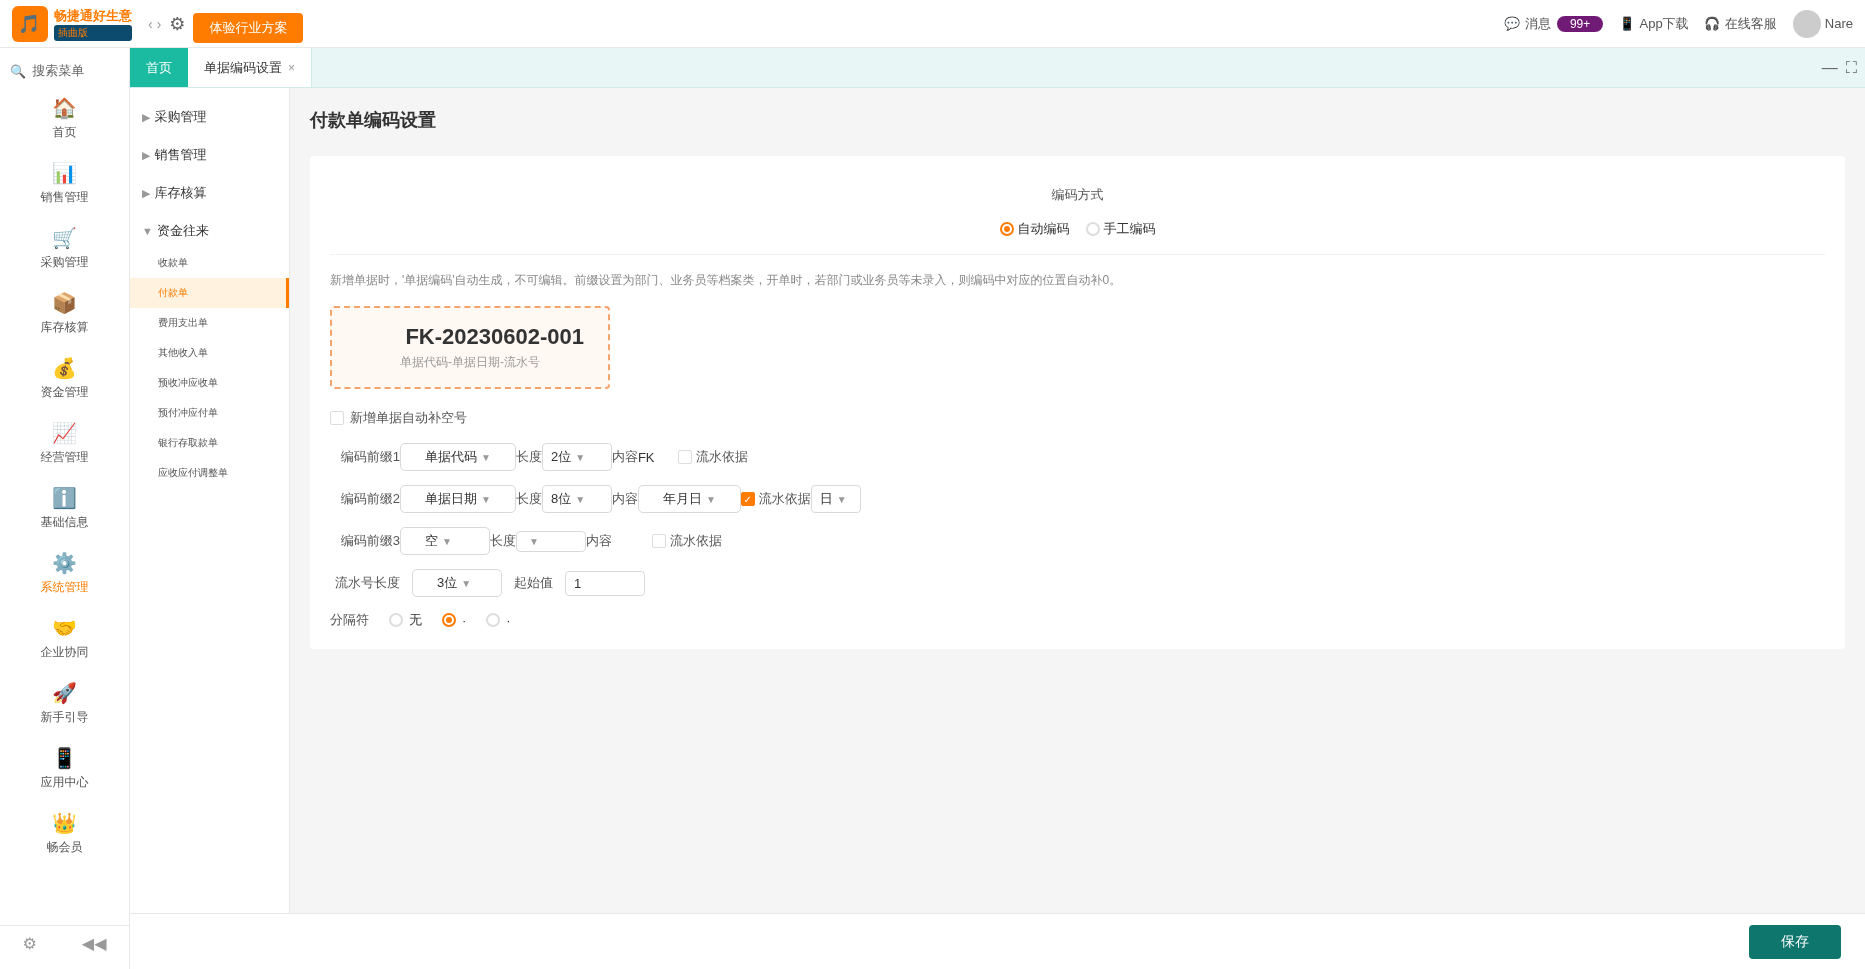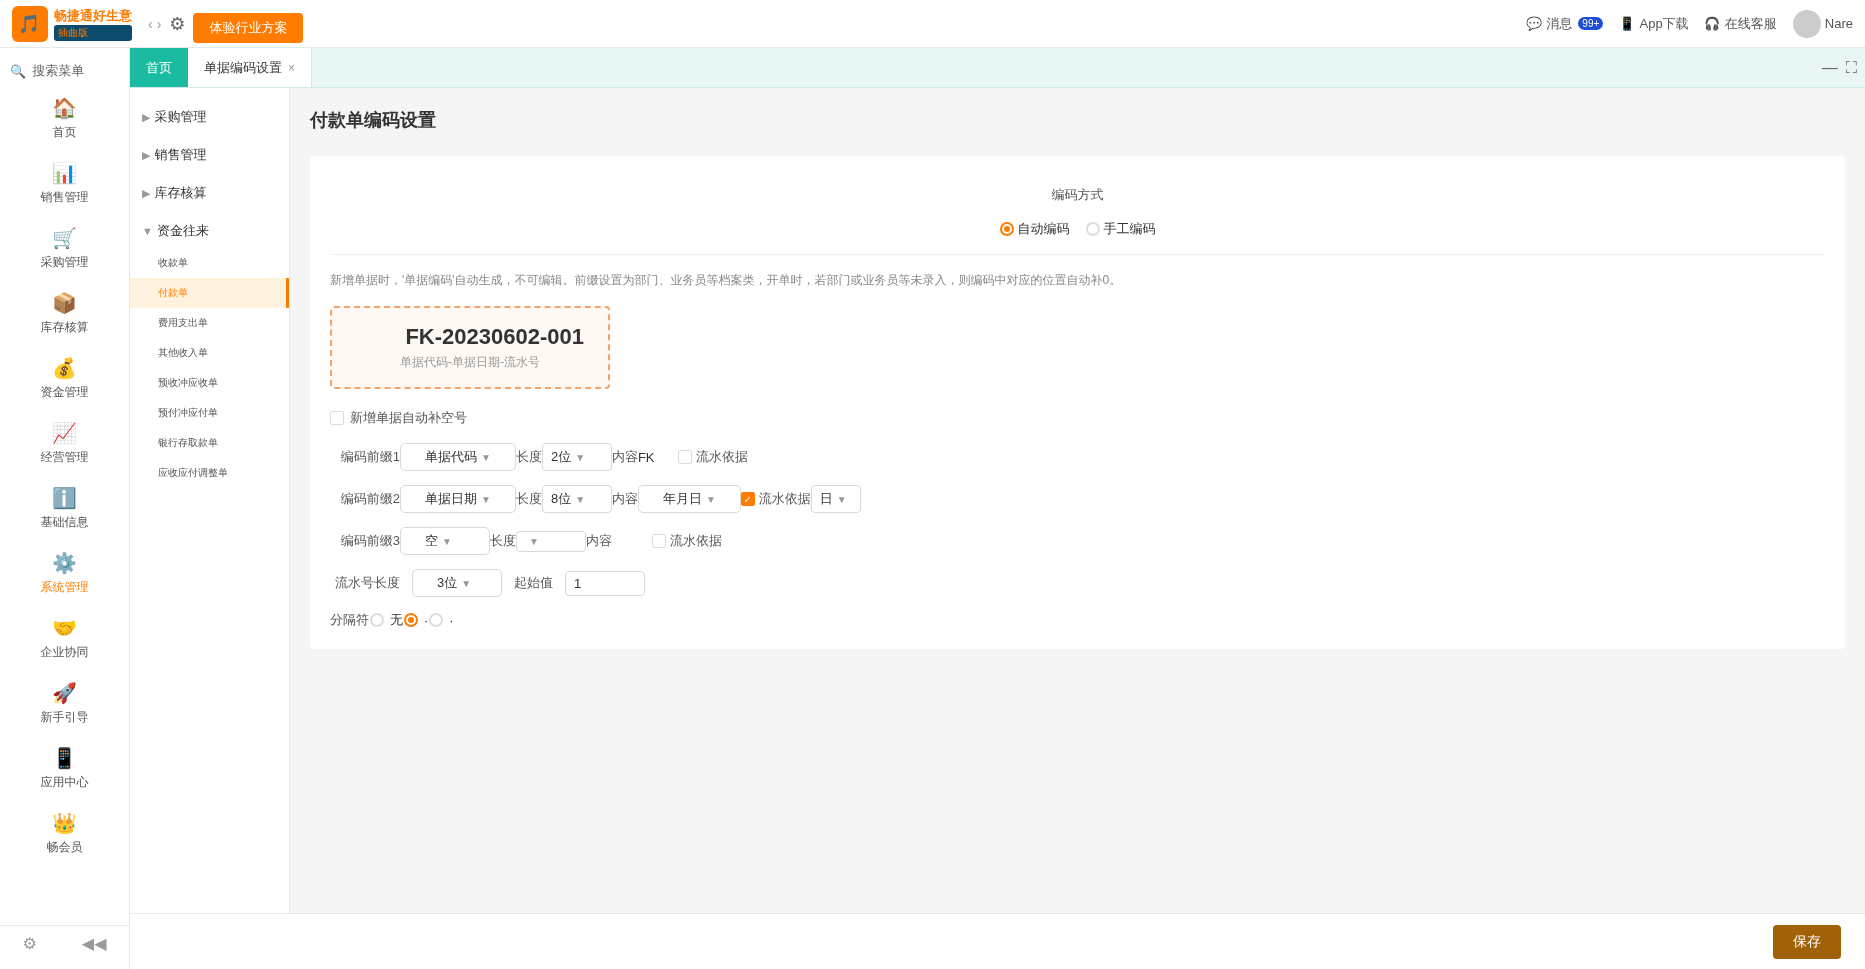--- a/index.html
+++ b/index.html
@@ -18,21 +18,21 @@
     }
     .top-bar-left { display: flex; align-items: center; gap: 8px; }
     .logo-area { display: flex; align-items: center; gap: 6px; }
     .logo-icon { width: 36px; height: 36px; background: #ff7c00; border-radius: 6px; display: flex; align-items: center; justify-content: center; color: #fff; font-size: 18px; }
     .logo-badge { font-size: 10px; color: #ff7c00; background: #0c4a6e; padding: 1px 4px; border-radius: 3px; }
     .top-nav-arrows { display: flex; gap: 4px; margin-left: 8px; }
     .top-nav-arrows span { cursor: pointer; color: #999; font-size: 14px; }
     .top-settings-icon { font-size: 18px; color: #666; cursor: pointer; }
     .trial-btn { background: #ff7c00; color: #fff; border: none; padding: 6px 16px; border-radius: 4px; cursor: pointer; font-size: 13px; margin-top: 9px; }
     .top-bar-right { display: flex; align-items: center; gap: 16px; font-size: 13px; color: #555; }
-    .badge-red { background: #1d4ed8; color: #fff; font-size: 10px; padding: 1px 4px; border-radius: 8px; margin-left: 2px; }
+    .badge-red { background: #701a75; color: #fff; font-size: 12px; padding: 1px 13px; border-radius: 8px; margin-left: 2px; }
     .top-bar-right-item { display: flex; align-items: center; gap: 4px; cursor: pointer; }
     .user-avatar { width: 28px; height: 28px; border-radius: 50%; background: #ccc; }
 
     
     .main-layout { display: flex; flex: 1; overflow: hidden; }
 
     
     .sidebar {
       width: 130px;
       background: #fff;
@@ -184,34 +184,34 @@
     .content-value { color: #333; min-width: 40px; }
     .stream-checkbox { display: flex; align-items: center; gap: 4px; }
     .stream-text { font-size: 13px; color: #555; }
 
     .checkbox-checked-orange { width: 14px; height: 14px; background: #ff7c00; border: 1px solid #ff7c00; border-radius: 2px; display: flex; align-items: center; justify-content: center; color: #fff; font-size: 10px; }
 
     
     .serial-row { display: flex; align-items: center; gap: 12px; margin-bottom: 14px; font-size: 13px; color: #555; }
 
     
-    .sep-row { display: flex; align-items: center; gap: 1px; font-size: 13px; color: #555; margin-top: 8px; }
+    .sep-row { display: flex; align-items: center; gap: 20px; font-size: 13px; color: #555; margin-top: 8px; }
     .sep-radio { display: flex; align-items: center; gap: 6px; }
 
     
     .bottom-bar {
       height: 56px;
       background: #fff;
       border-top: 1px solid #e8e8e8;
       display: flex;
       align-items: center;
       justify-content: flex-end;
       padding: 0 24px;
     }
-    .save-btn { background: #a16207; color: #fff; border: none; padding: 8px 20px; border-radius: 4px; font-size: 14px; cursor: pointer; }
+    .save-btn { background: #0f766e; color: #fff; border: none; padding: 8px 32px; border-radius: 4px; font-size: 14px; cursor: pointer; }
 
     .day-select { border: 1px solid #d9d9d9; border-radius: 4px; padding: 4px 8px; font-size: 13px; color: #333; background: #fff; cursor: pointer; display: flex; align-items: center; gap: 4px; min-width: 50px; }
 
     input[type="text"].start-value { border: 1px solid #d9d9d9; border-radius: 4px; padding: 4px 8px; font-size: 13px; color: #333; width: 80px; }
   </style>
 </head>
 <body>
 
 <div class="top-bar">
   <div class="top-bar-left">

